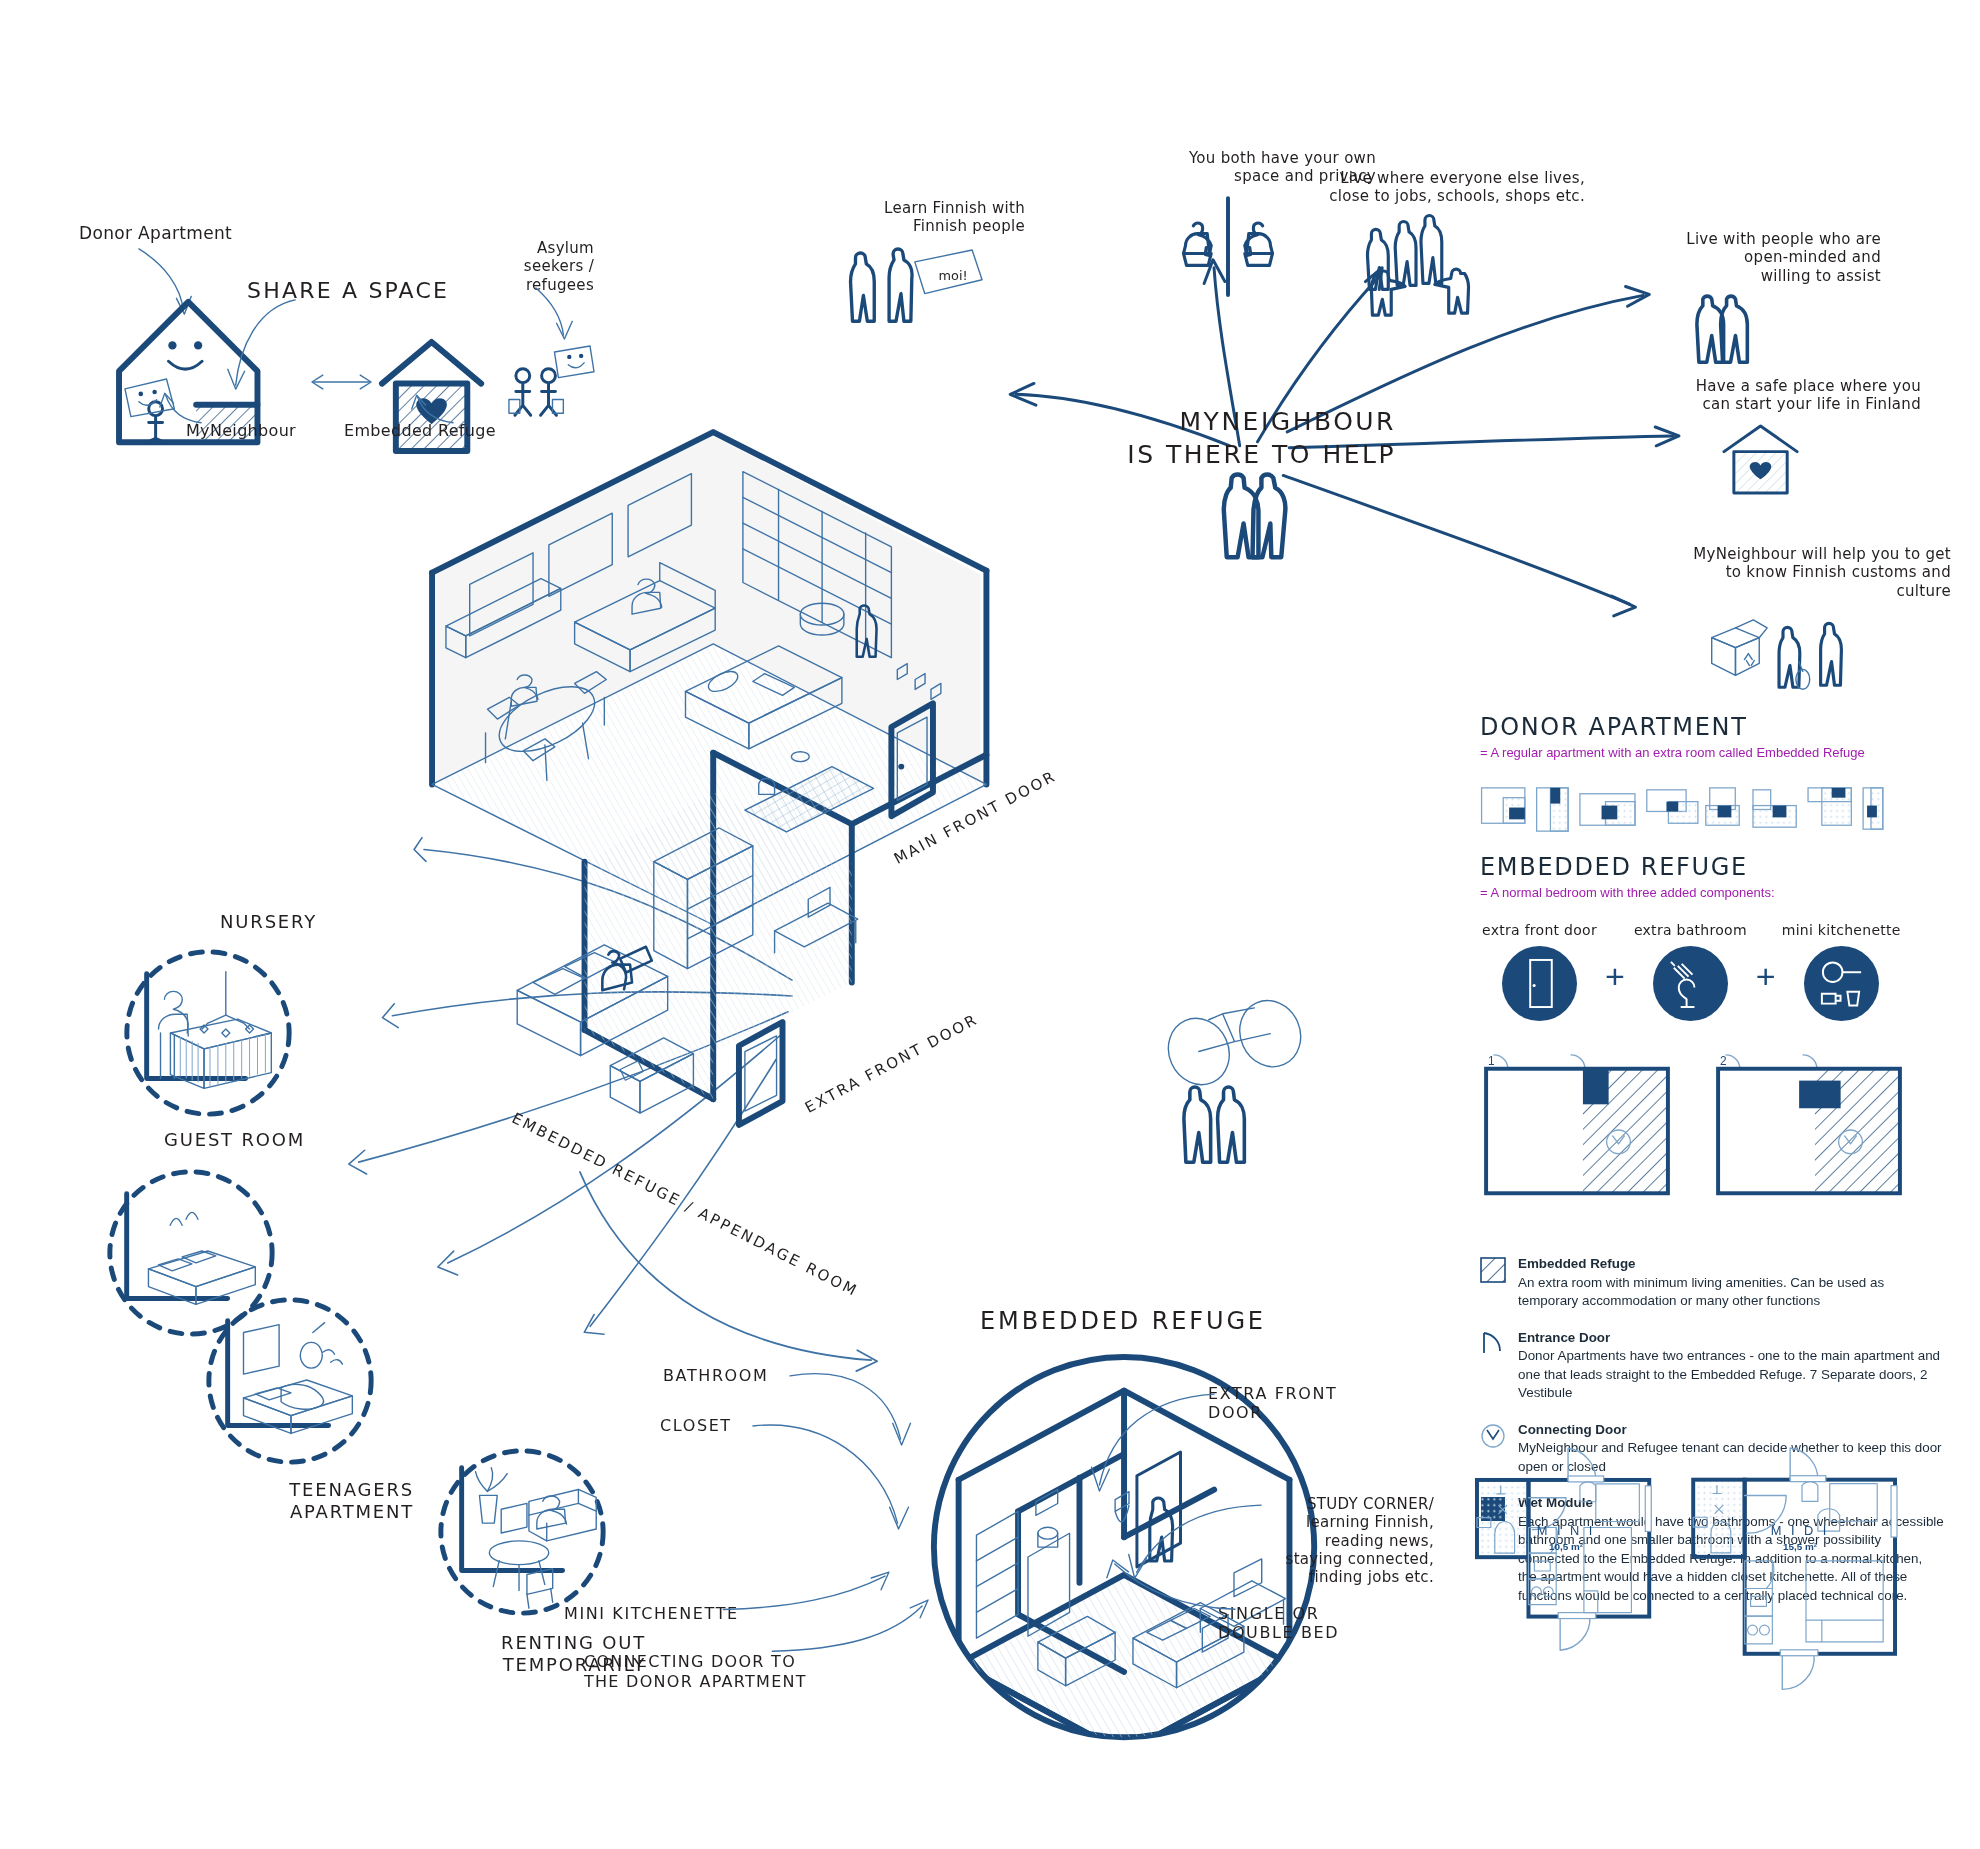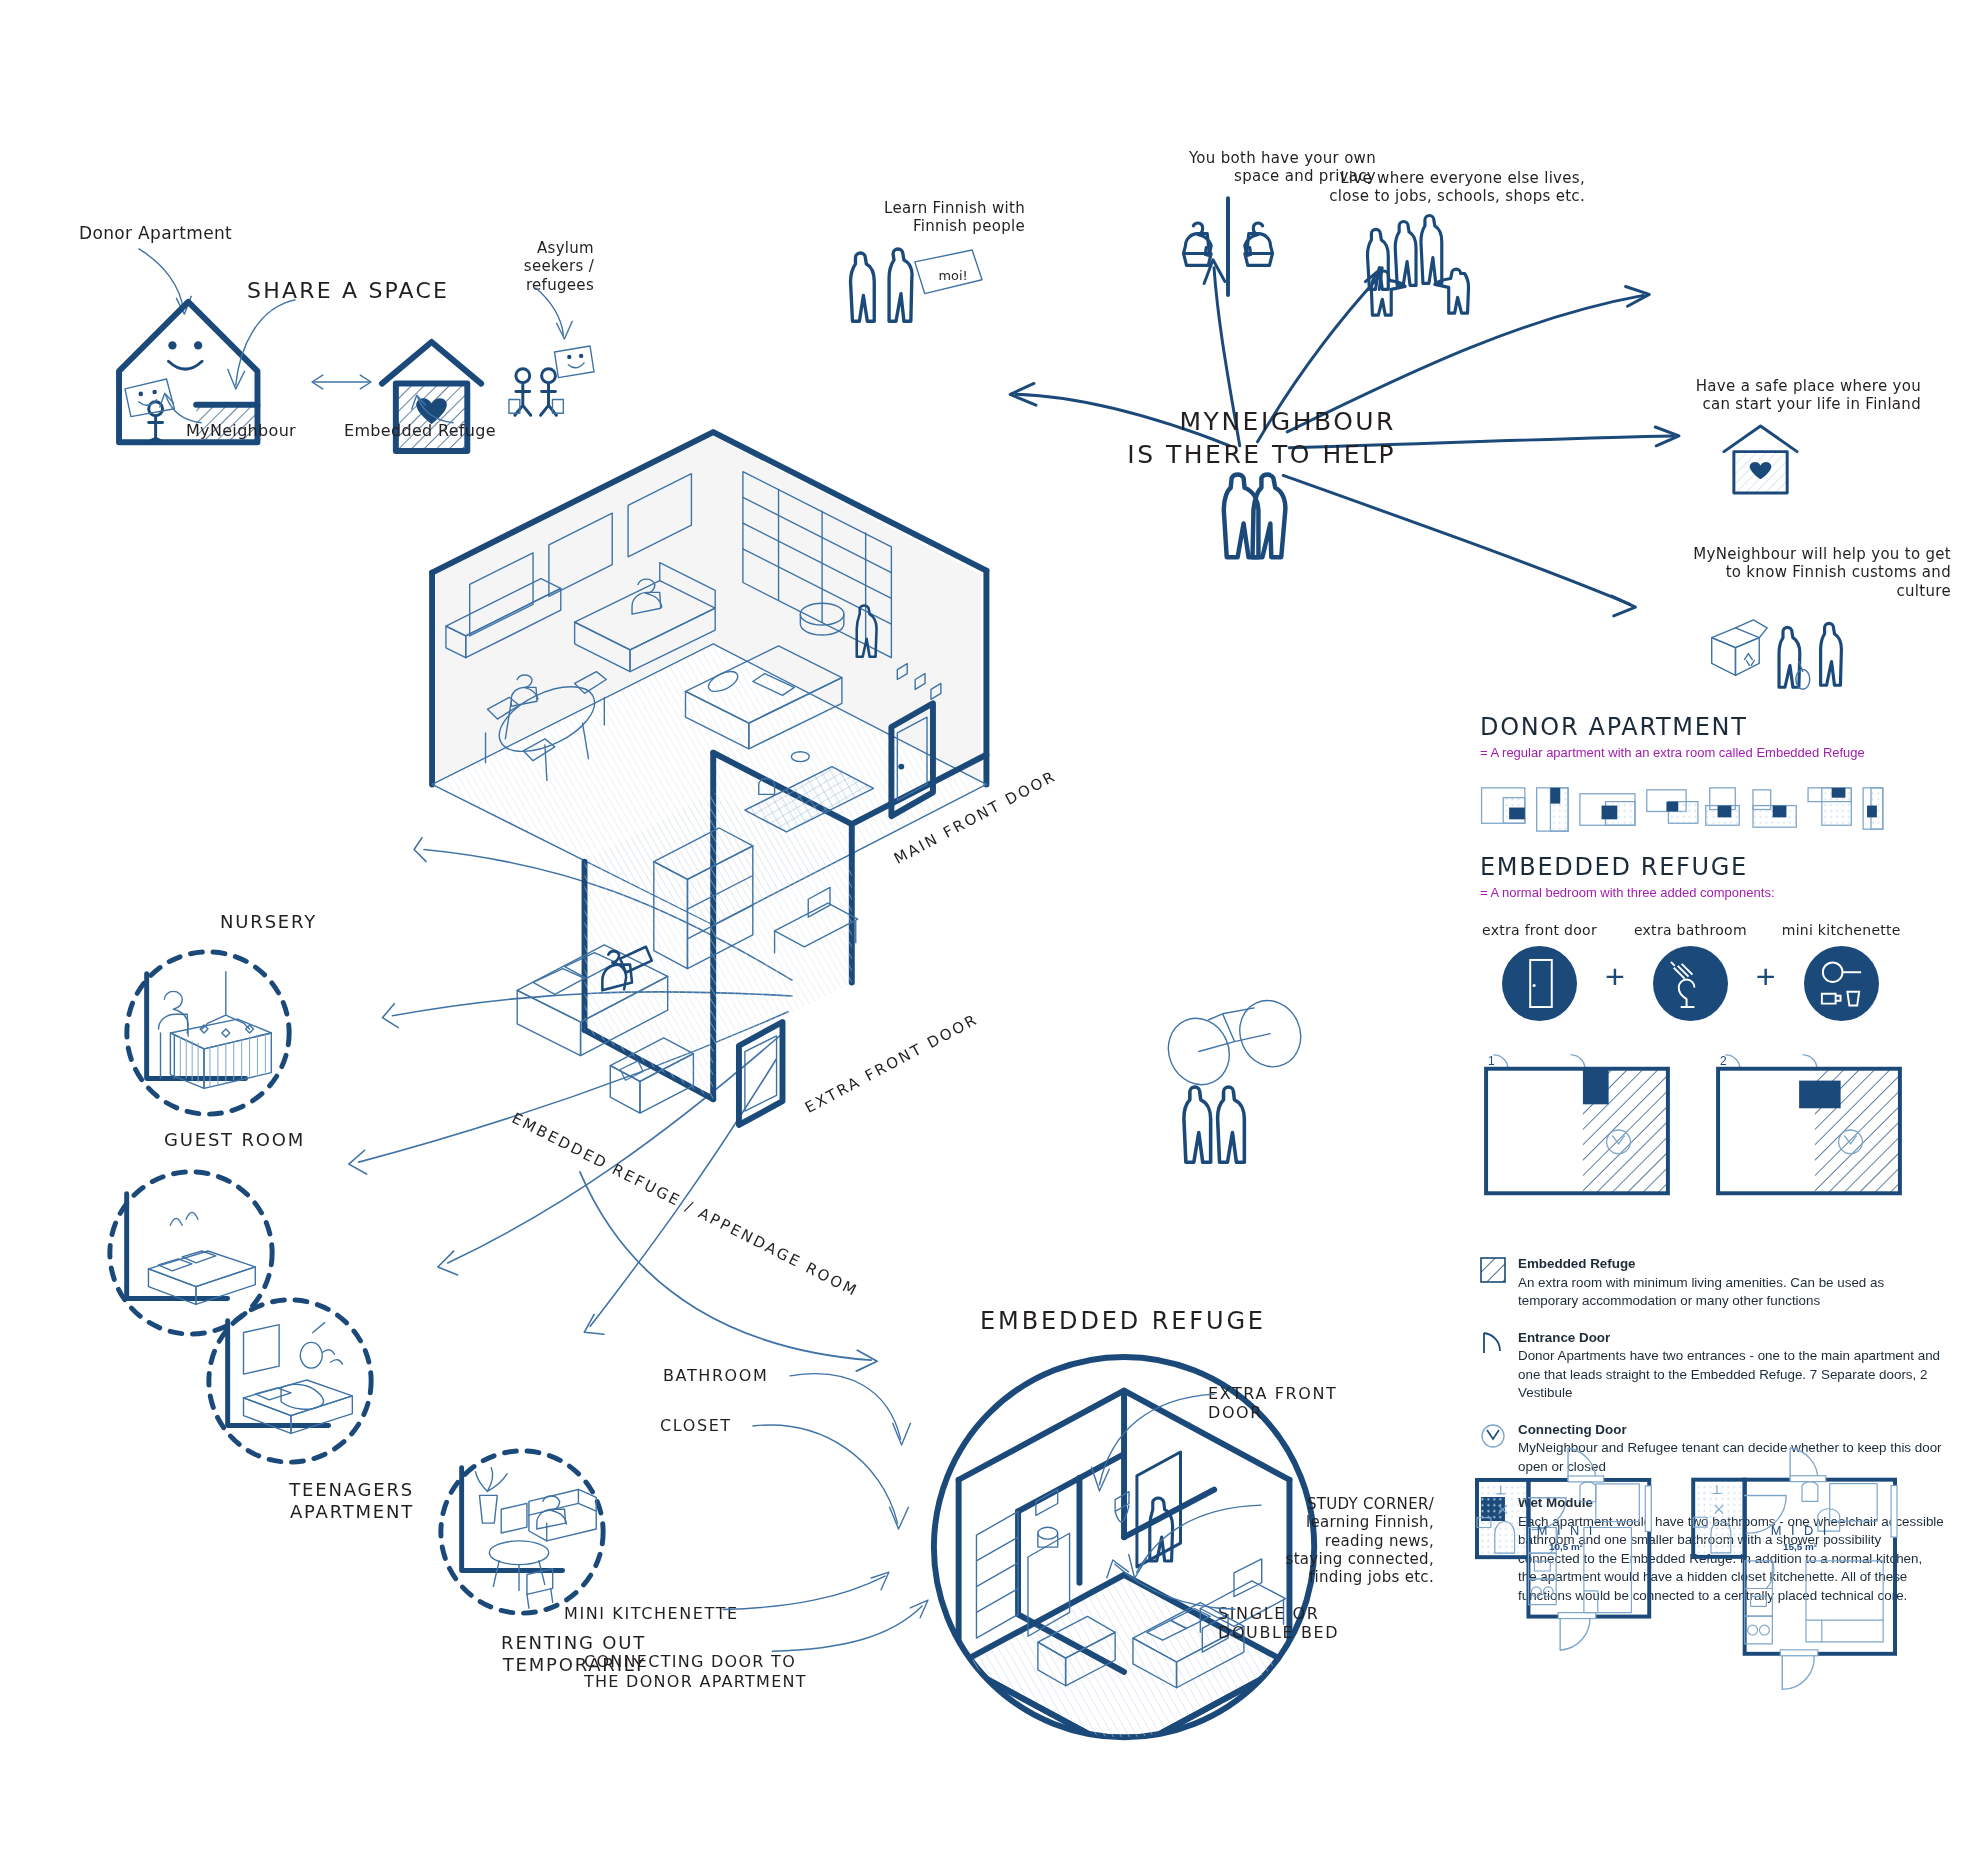--- a/index.html
+++ b/index.html
@@ -243,20 +243,29 @@
         </g>
         <g transform="translate(66,56)">
           <path class="stroke-med" style="stroke-width:3.2" d="M6 6 a4.5 4.5 0 0 1 9 0 l1 5 c 7 1, 14 3, 16 6 l -14 3 l 0 26 l -6 0 l -3 -16 l -4 16 l -6 0 l -1 -26 c 0 -8, 2 -11, 4 -14 z"></path>
         </g>
         <g transform="translate(136,54)">
           <path class="stroke-med" style="stroke-width:3.2" d="M18 6 a4.5 4.5 0 0 0 -9 0 l -1 5 c -7 1, -14 3, -16 6 l 14 3 l 0 26 l 6 0 l 3 -16 l 4 16 l 6 0 l 1 -26 c 0 -8, -2 -11, -4 -14 z"></path>
         </g>
       </svg>
     </div>
 
+    <div class="abs" style="left:663px;top:81px;width:297px;">
+      <div class="hand ctr lh-tight" style="font-size:15px;white-space:pre-line;">Live with people who are
+open-minded and
+willing to assist</div>
+      <svg style="margin:6px auto 0;width:119px;height:89px;" viewBox="0 0 120 90" width="119" height="89">
+        <path class="stroke-med" style="stroke-width:3.6" d="M30 8 a5 5 0 0 1 9 0 l1 7 c 8 3, 11 11, 11 19 l 0 38 l -8 0 l -4 -27 l -5 27 l -8 0 l -2 -38 c 0 -9, 3 -16, 6 -19 z"></path>
+        <path class="stroke-med" style="stroke-width:3.6" d="M54 8 a5 5 0 0 1 9 0 l1 7 c 8 3, 11 11, 11 19 l 0 38 l -8 0 l -4 -27 l -5 27 l -8 0 l -2 -38 c 0 -9, 3 -16, 6 -19 z"></path>
+      </svg>
+    </div>
 
     <div class="abs" style="left:683px;top:228px;width:317px;">
       <div class="hand ctr lh-tight" style="font-size:15px;white-space:pre-line;">Have a safe place where you
 can start your life in Finland</div>
       <svg style="margin:8px auto 0;width:109px;height:79px;" viewBox="0 0 110 80" width="109" height="79">
         <path class="stroke-med" d="M16 30 L53 4 L90 30"></path>
         <rect x="26" y="30" width="54" height="42" fill="url(#hatchLight)"></rect>
         <rect class="stroke-med" x="26" y="30" width="54" height="42" fill="none"></rect>
         <path class="fill-blue" d="M53 44 c -4 -7, -14 -2, -10 4 c 2 4, 7 8, 10 10 c 3 -2, 8 -6, 10 -10 c 4 -6, -6 -11, -10 -4 z"></path>
       </svg>

